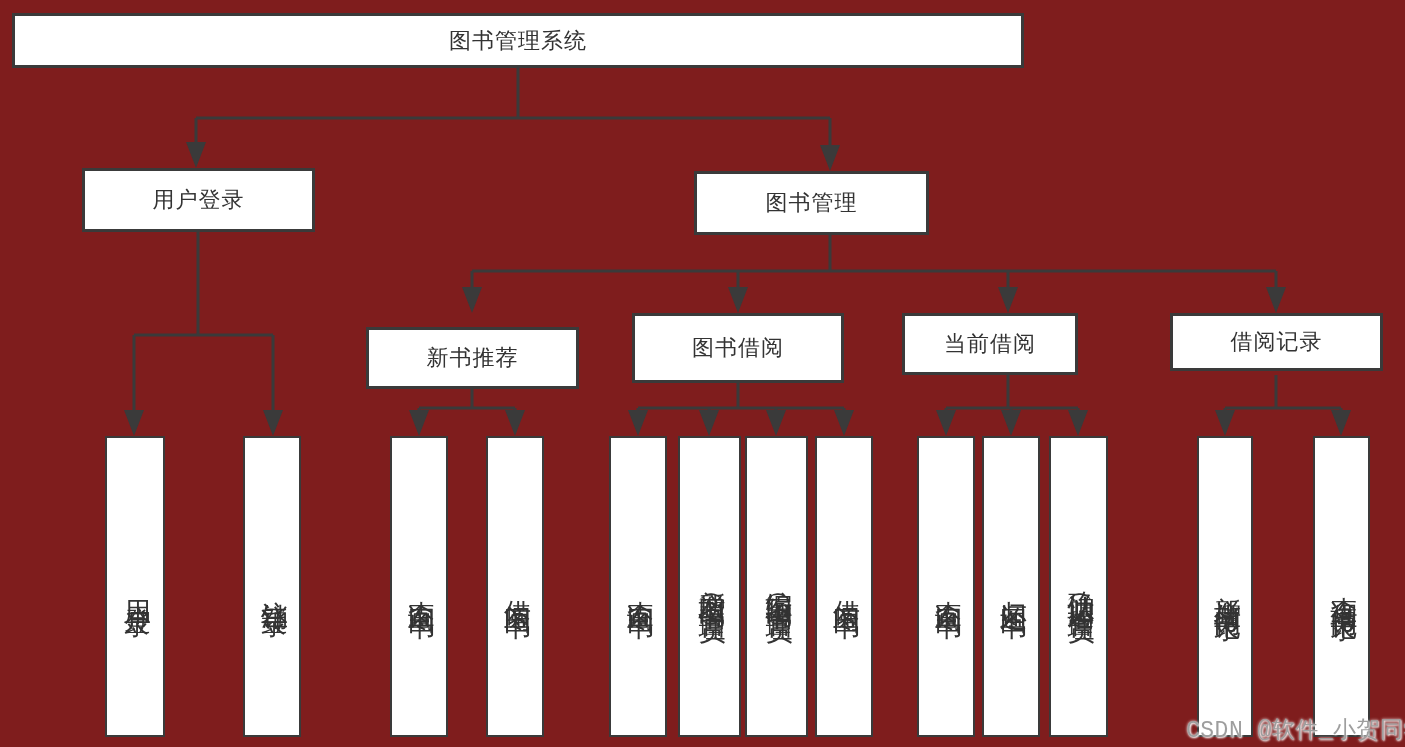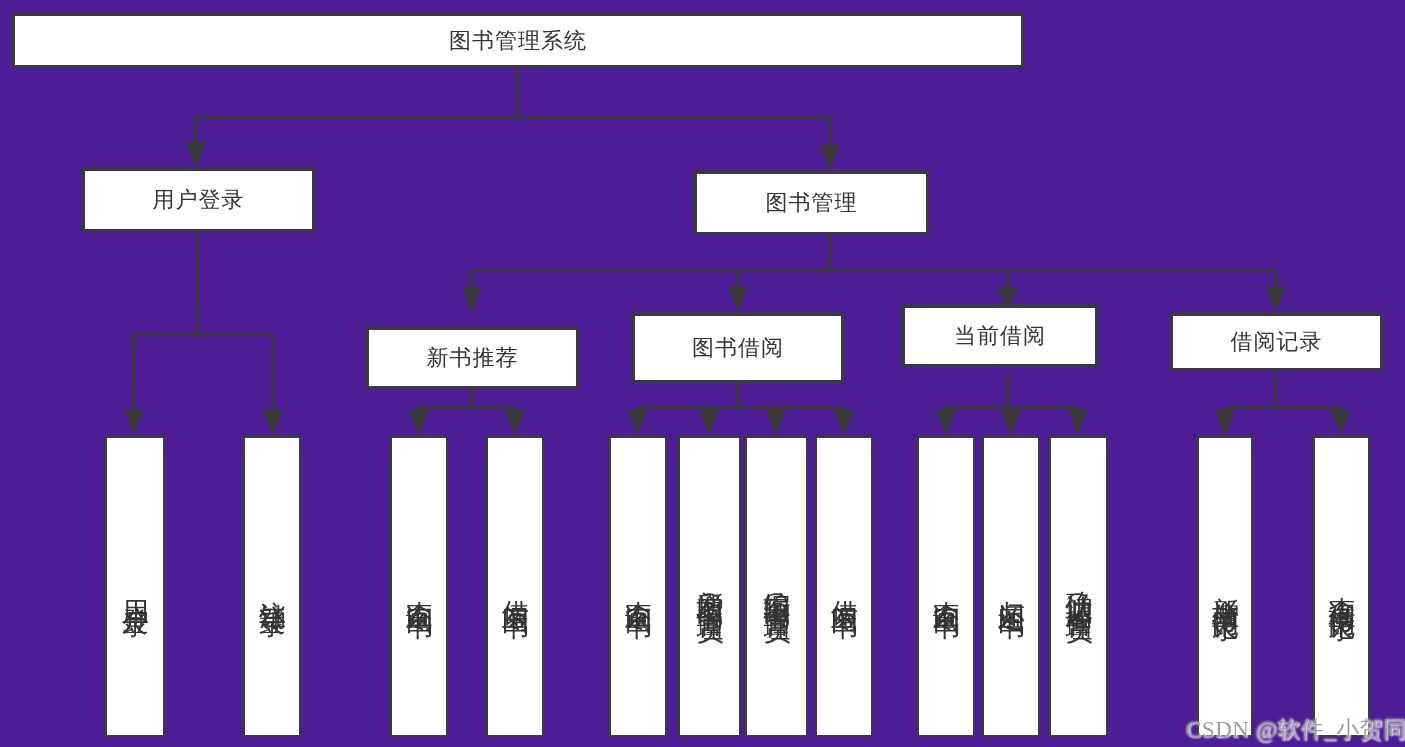--- a/index.html
+++ b/index.html
@@ -1,20 +1,20 @@
 <!DOCTYPE html>
 <html><head>
 <meta charset="utf-8">
 <style>
   html,body { margin:0; padding:0; background:#ffffff; }
   .canvas {
     position:relative;
     width:1405px; height:747px;
-    background:#4c1d95;
-    font-family:Liberation Serif, serif;
+    background:#7f1d1d;
+    font-family:Liberation Mono, monospace;
     overflow:hidden;
   }
   .wires {
     position:absolute; left:0; top:0; z-index:1;
   }
   .wires path {
     stroke:#3a3a3a; stroke-width:3; fill:none;
   }
   .wires .arrowheads { fill:#3a3a3a; }
   .box {
@@ -92,21 +92,21 @@
   <div class="box hbox" style="left:694px;top:171px;width:235px;height:64px">
     <span>图书管理</span>
   </div>
 
   <div class="box hbox" style="left:366px;top:327px;width:213px;height:62px">
     <span>新书推荐</span>
   </div>
   <div class="box hbox" style="left:632px;top:313px;width:212px;height:70px">
     <span>图书借阅</span>
   </div>
-  <div class="box hbox" style="left:902px;top:305px;width:196px;height:62px">
+  <div class="box hbox" style="left:902px;top:313px;width:176px;height:62px">
     <span>当前借阅</span>
   </div>
   <div class="box hbox" style="left:1170px;top:313px;width:213px;height:58px">
     <span>借阅记录</span>
   </div>
 
   <div class="box vbox" style="left:105px;top:436px;width:60px;height:301px">
     <span>用户登录</span>
   </div>
   <div class="box vbox" style="left:243px;top:436px;width:58px;height:301px">

